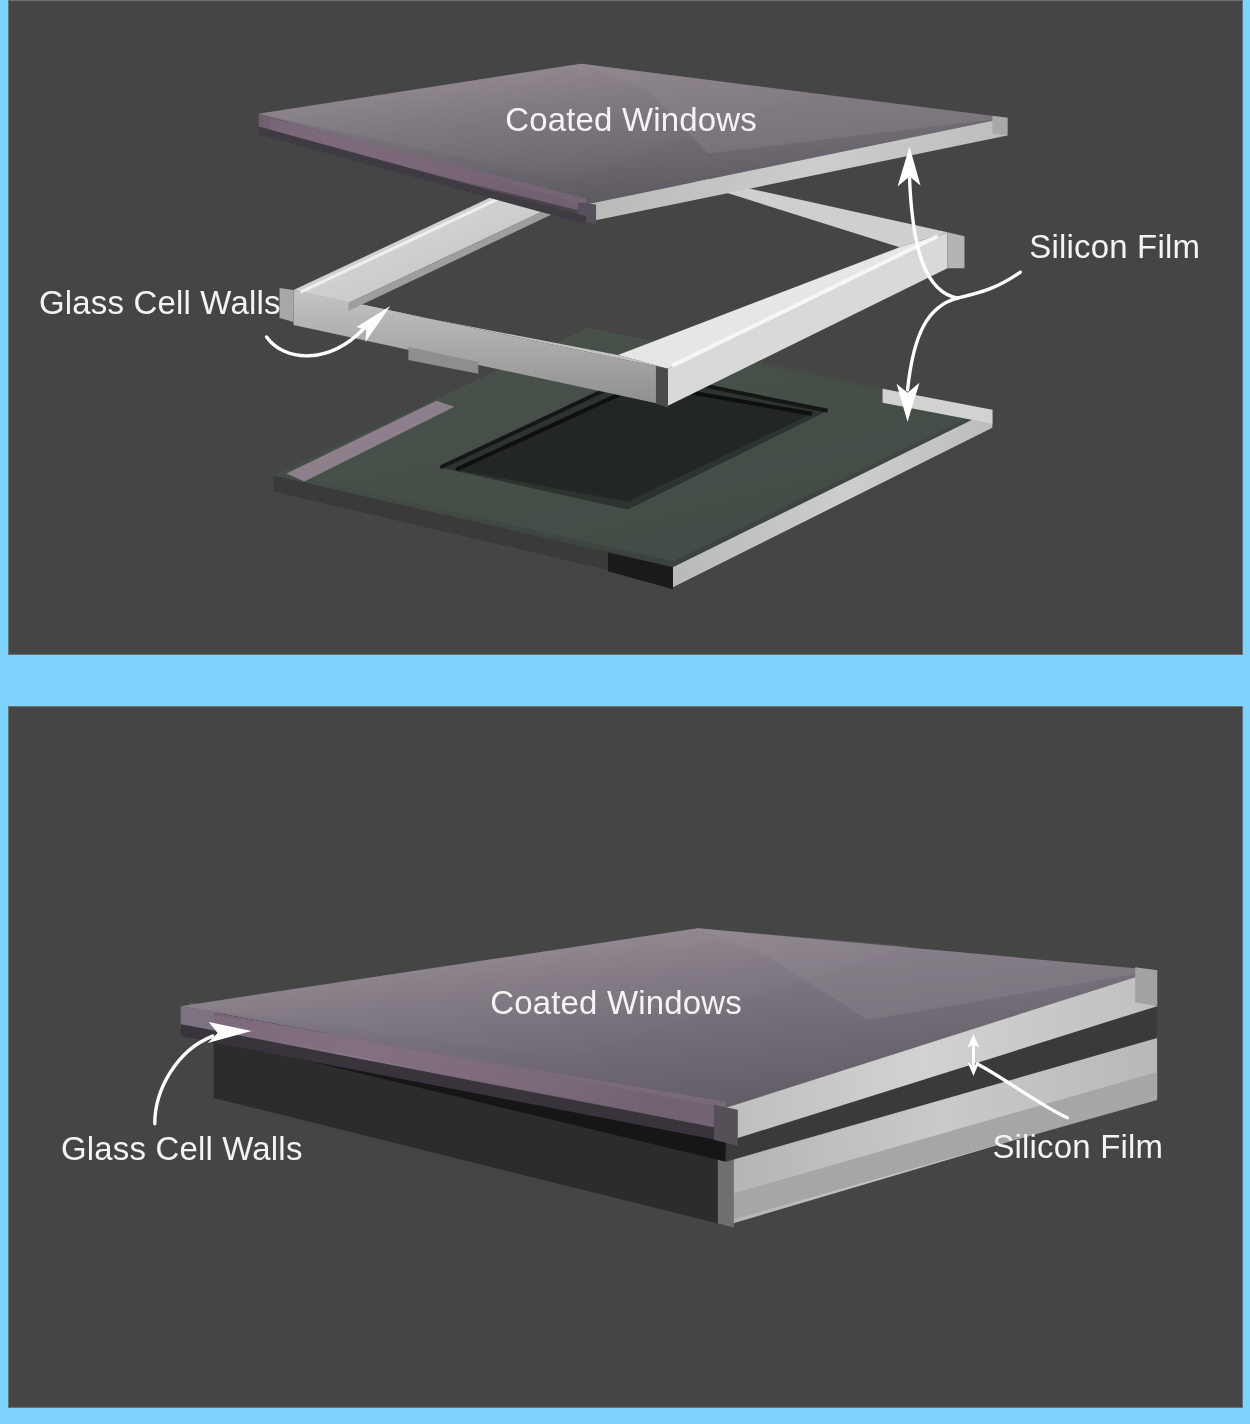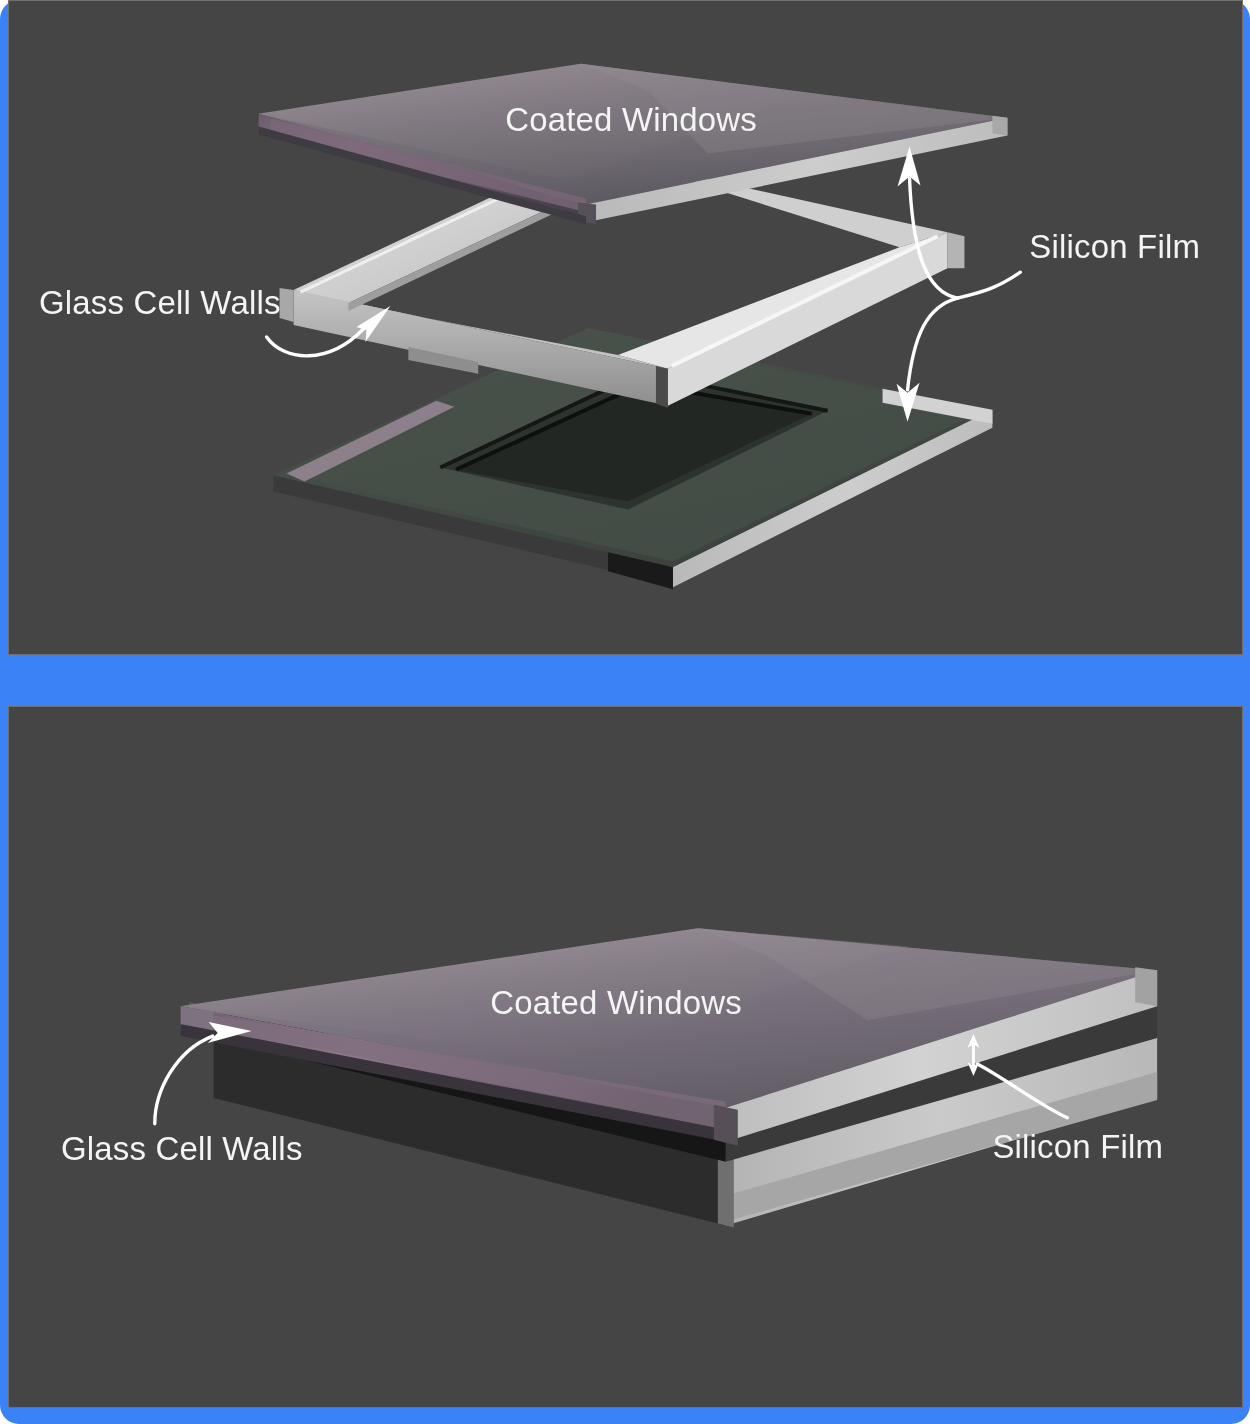--- a/index.html
+++ b/index.html
@@ -10,22 +10,21 @@
   body {
     width: 1250px;
     height: 1424px;
     font-family: "Liberation Sans", sans-serif;
     overflow: hidden;
   }
   .figure-root {
     position: relative;
     width: 1250px;
     height: 1424px;
-    background: #3b82f6;
-    border-radius: 19px;
+    background: #7dd3fc;
   }
   .panel {
     position: absolute;
     left: 8px;
     width: 1235px;
     background: #454545;
     overflow: hidden;
     border: 1px solid #6f6f6f;
     box-sizing: border-box;
   }

